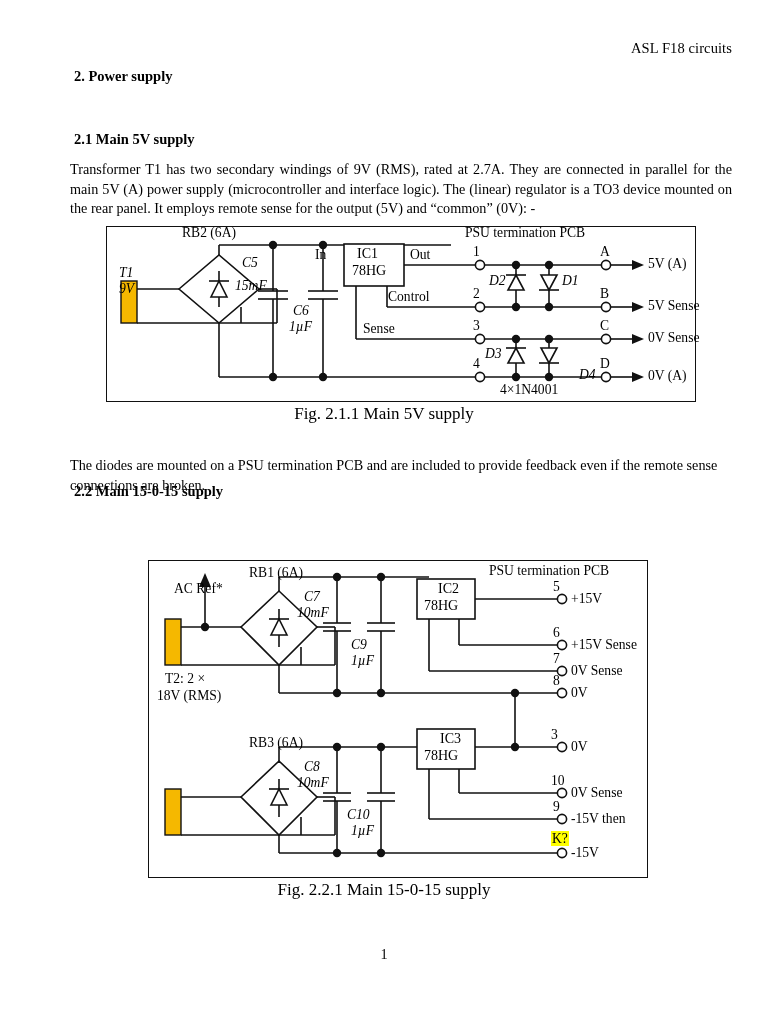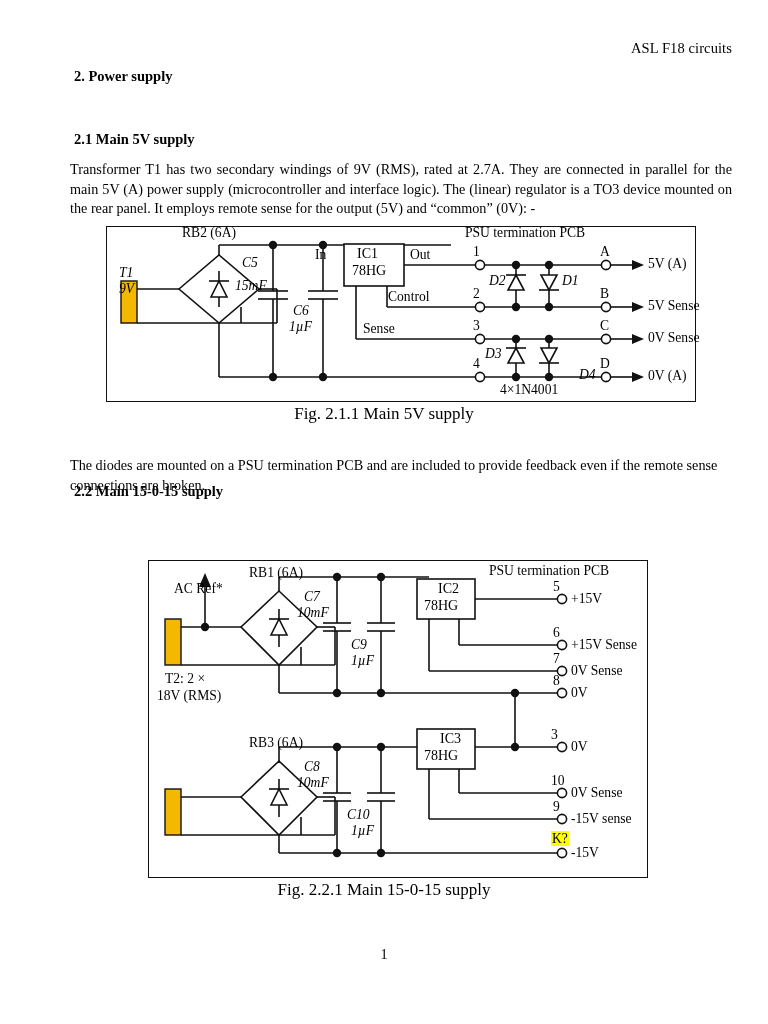--- a/index.html
+++ b/index.html
@@ -399,21 +399,21 @@
     <div class="lbl" style="left:404px; top:112px;">8</div>
     <div class="lbl" style="left:422px; top:124px;">0V</div>
 
     <div class="lbl" style="left:402px; top:166px;">3</div>
     <div class="lbl" style="left:422px; top:178px;">0V</div>
 
     <div class="lbl" style="left:402px; top:212px;">10</div>
     <div class="lbl" style="left:422px; top:224px;">0V Sense</div>
 
     <div class="lbl" style="left:404px; top:238px;">9</div>
-    <div class="lbl" style="left:422px; top:250px;">-15V sense</div>
+    <div class="lbl" style="left:422px; top:250px;">-15V then</div>
 
     <div class="lbl" style="left:402px; top:270px;"><span class="hl">K?</span></div>
     <div class="lbl" style="left:422px; top:284px;">-15V</div>
 
     <div class="lbl" style="left:100px; top:174px;">RB3 (6A)</div>
     <div class="lbl it" style="left:155px; top:198px;">C8</div>
     <div class="lbl it" style="left:148px; top:214px;">10mF</div>
     <div class="lbl it" style="left:198px; top:246px;">C10</div>
     <div class="lbl it" style="left:202px; top:262px;">1µF</div>
 

